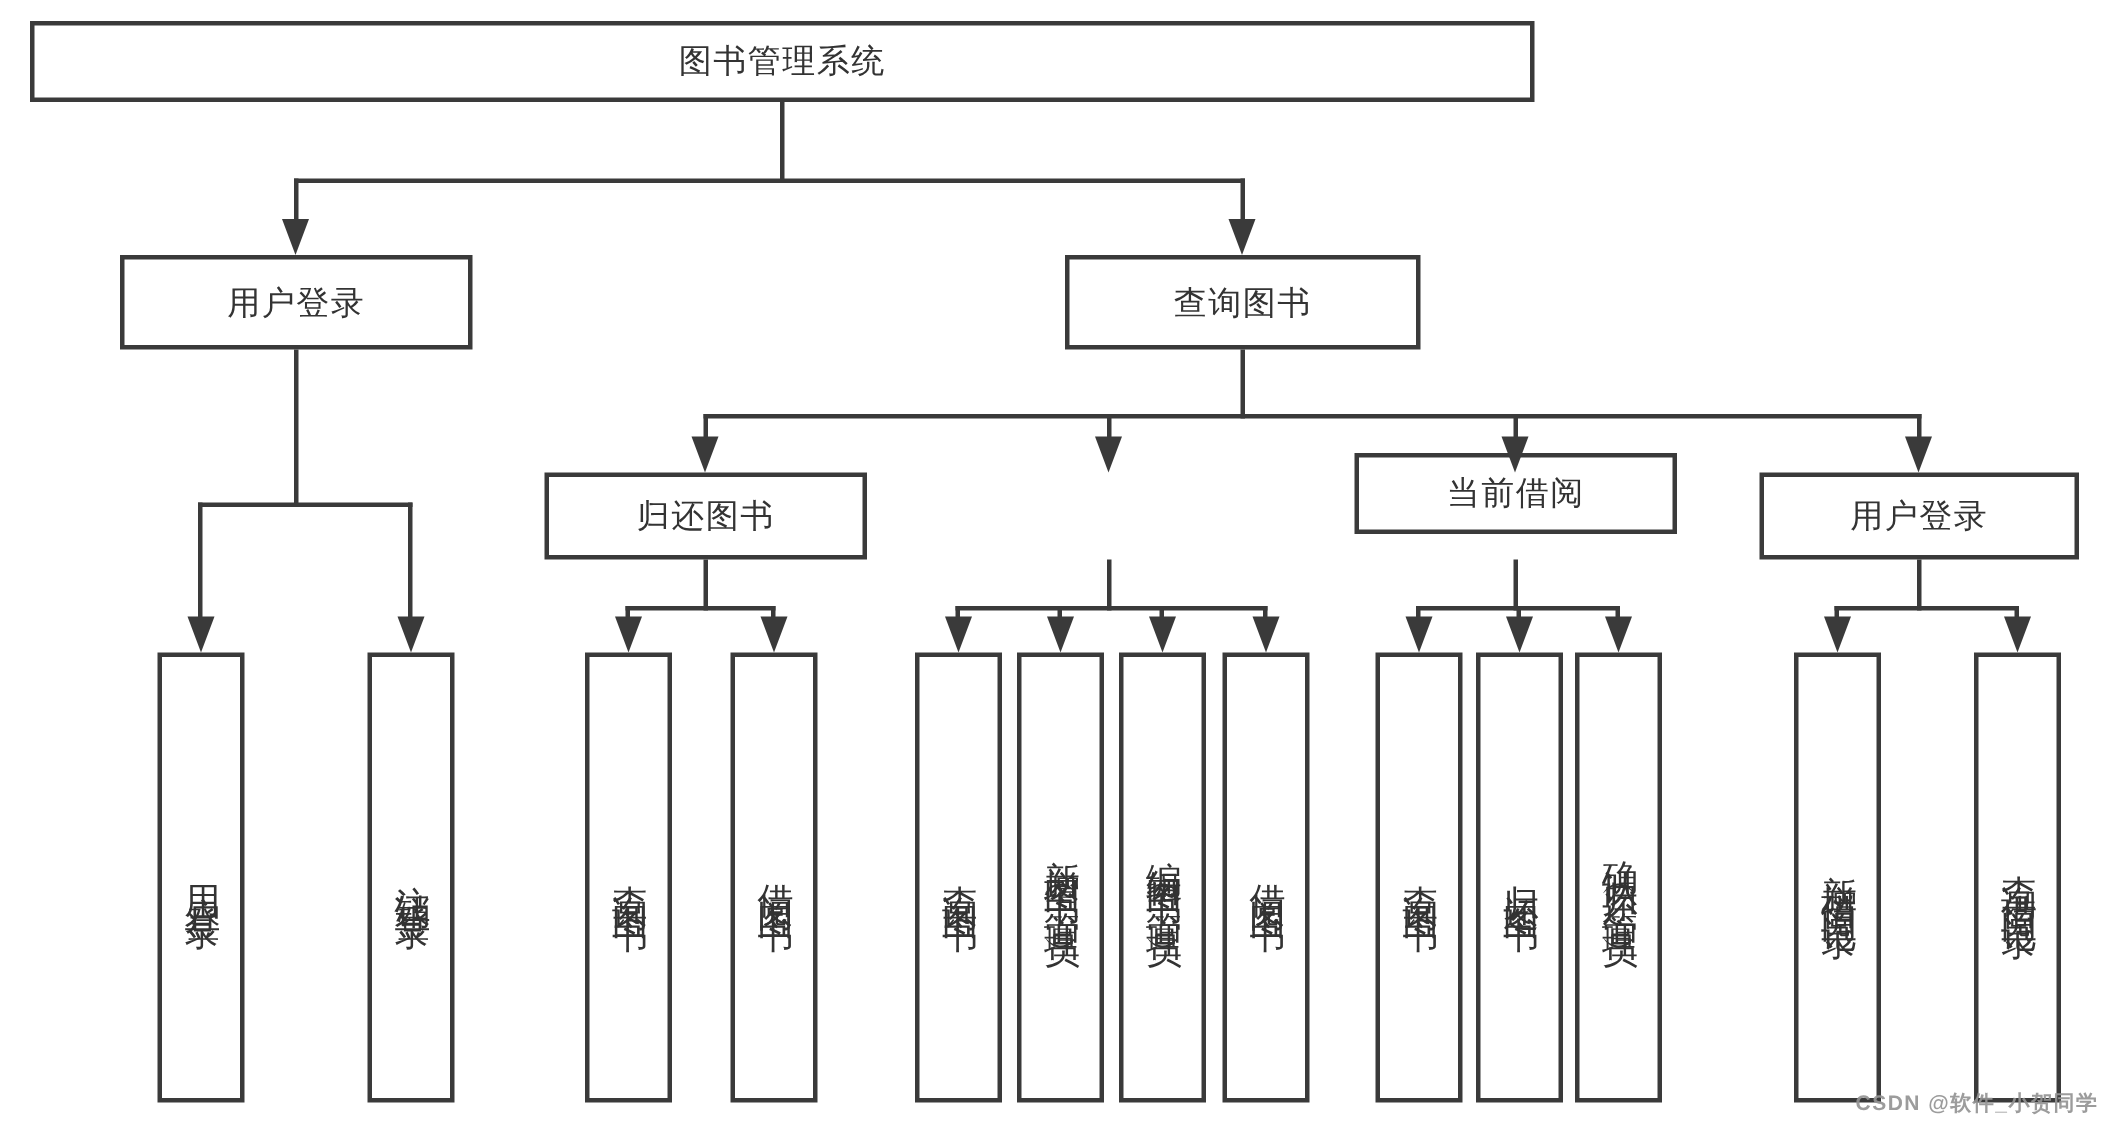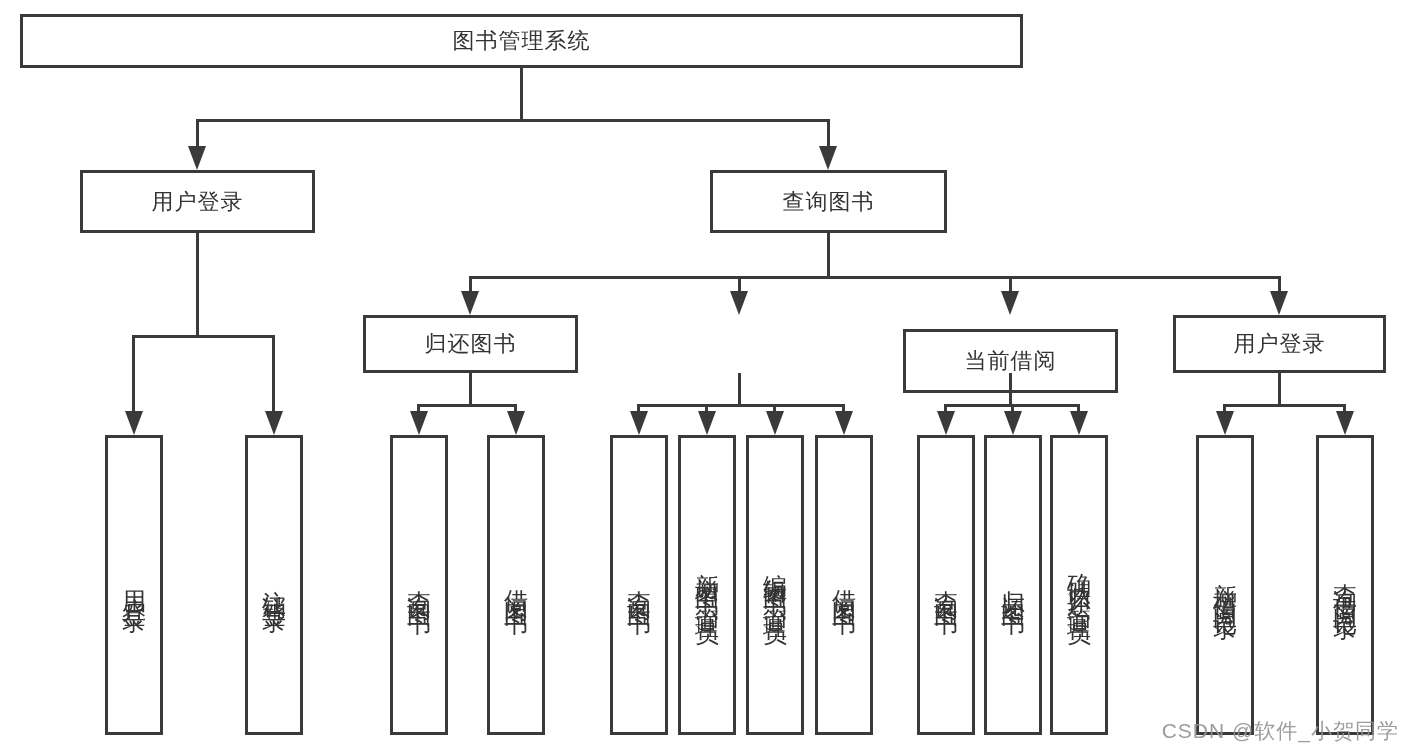--- a/index.html
+++ b/index.html
@@ -20,36 +20,37 @@
   }
   .hline{position:absolute;height:3px;background:#3a3a3a;}
   .vline{position:absolute;width:3px;background:#3a3a3a;}
   .arrow{
     position:absolute;width:0;height:0;
     border-left:9px solid transparent;border-right:9px solid transparent;
     border-top:24px solid #3a3a3a;
   }
   .watermark{
     position:absolute;right:6px;bottom:2px;z-index:5;
-    font-size:21px;color:rgba(148,148,148,0.92);letter-spacing:1px;
+    font-size:14px;color:rgba(148,148,148,0.92);letter-spacing:1px;
     white-space:nowrap;
+    font-weight:bold;
   }
 </style>
 </head>
 <body>
 
 <div class="canvas">
 
   <div class="box hbox" style="left:20px;top:14px;width:1003px;height:54px">图书管理系统</div>
 
   <div class="box hbox" style="left:80px;top:170px;width:235px;height:63px">用户登录</div>
   <div class="box hbox" style="left:710px;top:170px;width:237px;height:63px">查询图书</div>
 
   <div class="box hbox" style="left:363px;top:315px;width:215px;height:58px">归还图书</div>
-  <div class="box hbox" style="left:903px;top:329px;width:215px;height:64px">当前借阅</div>
+  <div class="box hbox" style="left:903px;top:302px;width:215px;height:54px">当前借阅</div>
   <div class="box hbox" style="left:1173px;top:315px;width:213px;height:58px">用户登录</div>
 
   <div class="box vbox" style="left:105px;top:435px;width:58px;height:300px">用户登录</div>
   <div class="box vbox" style="left:245px;top:435px;width:58px;height:300px">注销登录</div>
 
   <div class="box vbox" style="left:390px;top:435px;width:58px;height:300px">查询图书</div>
   <div class="box vbox" style="left:487px;top:435px;width:58px;height:300px">借阅图书</div>
 
   <div class="box vbox" style="left:610px;top:435px;width:58px;height:300px">查询图书</div>
   <div class="box vbox" style="left:678px;top:435px;width:58px;height:300px">新增图书（管理员）</div>

